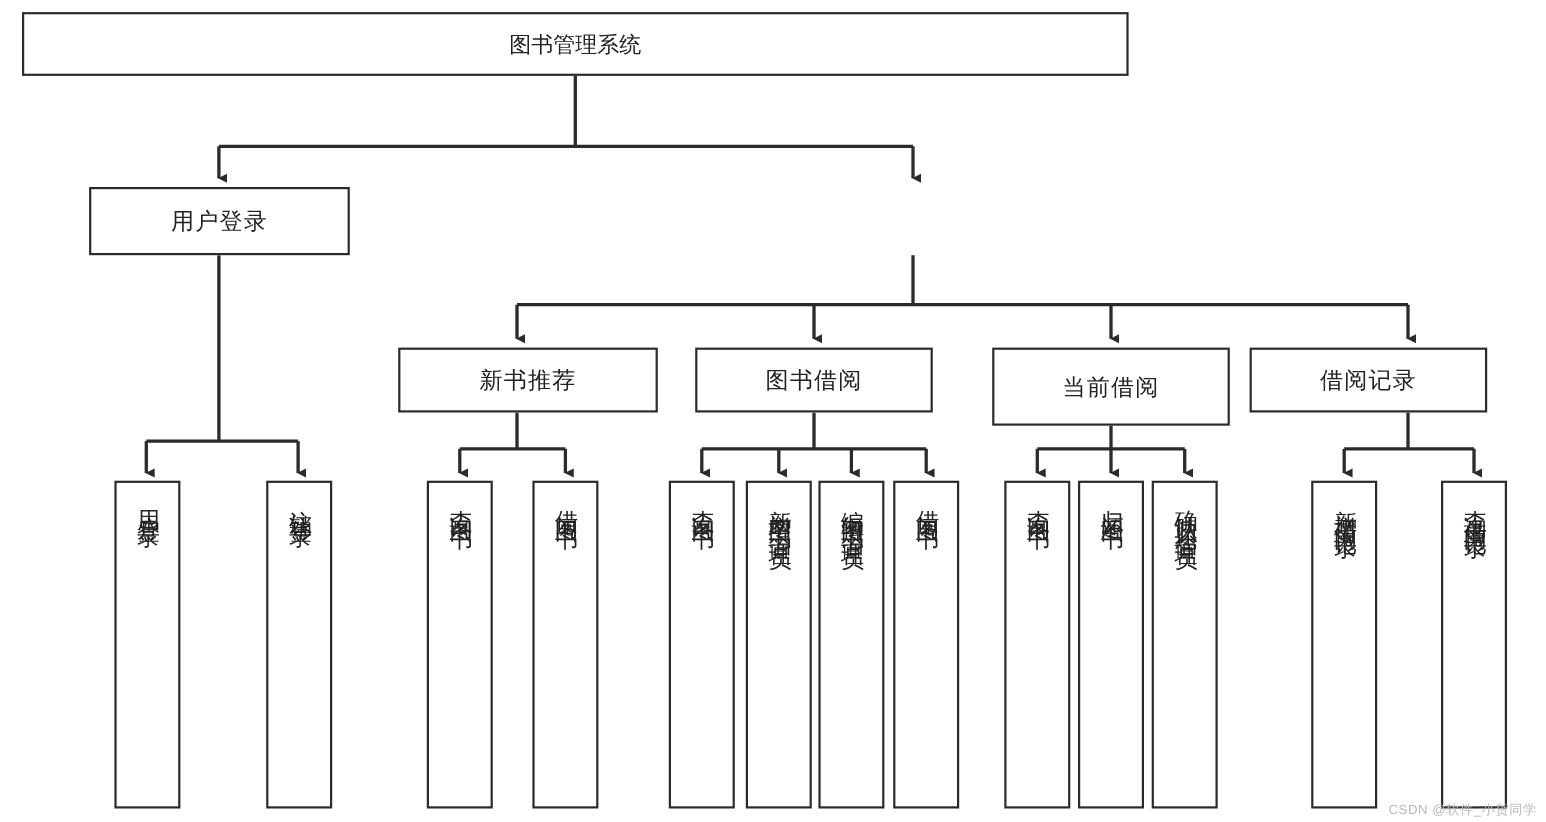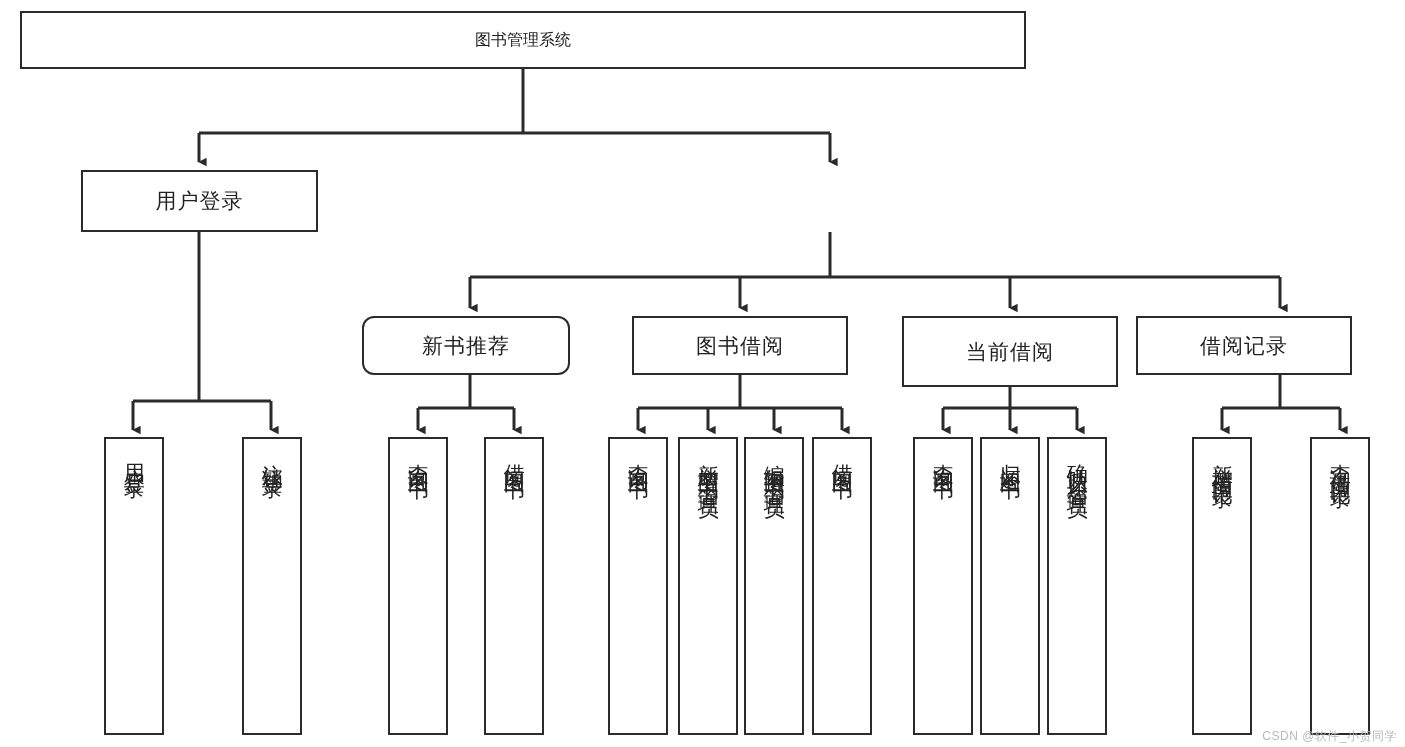--- a/index.html
+++ b/index.html
@@ -16,21 +16,21 @@
     position:absolute;
     box-sizing:border-box;
     border:2px solid #2b2b2b;
     background:#ffffff;
     display:flex;
     align-items:center;
     justify-content:center;
     color:#222;
   }
   .node.h{ font-size:21px; letter-spacing:1px; }
-  .node.root{ font-size:16px; }
+  .node.root{ font-size:20px; }
   .node.leaf{
     align-items:flex-start;
     padding-top:6px;
     font-size:21px;
   }
   .vtext{
     writing-mode:vertical-rl;
     text-orientation:upright;
     -webkit-writing-mode:vertical-rl;
     line-height:1.25;
@@ -105,21 +105,21 @@
   </svg>
 
   <div class="node root" style="left:20px;top:11px;width:1006px;height:58px;">
     <span>图书管理系统</span>
   </div>
 
   <div class="node h" style="left:81px;top:170px;width:237px;height:62px;">
     <span>用户登录</span>
   </div>
 
-  <div class="node h" style="left:362px;top:316px;width:208px;height:59px;border-radius:12px;">
+  <div class="node h" style="left:362px;top:316px;width:236px;height:59px;">
     <span>新书推荐</span>
   </div>
   <div class="node h" style="left:632px;top:316px;width:216px;height:59px;">
     <span>图书借阅</span>
   </div>
   <div class="node h" style="left:902px;top:316px;width:216px;height:71px;">
     <span>当前借阅</span>
   </div>
   <div class="node h" style="left:1136px;top:316px;width:216px;height:59px;">
     <span>借阅记录</span>

